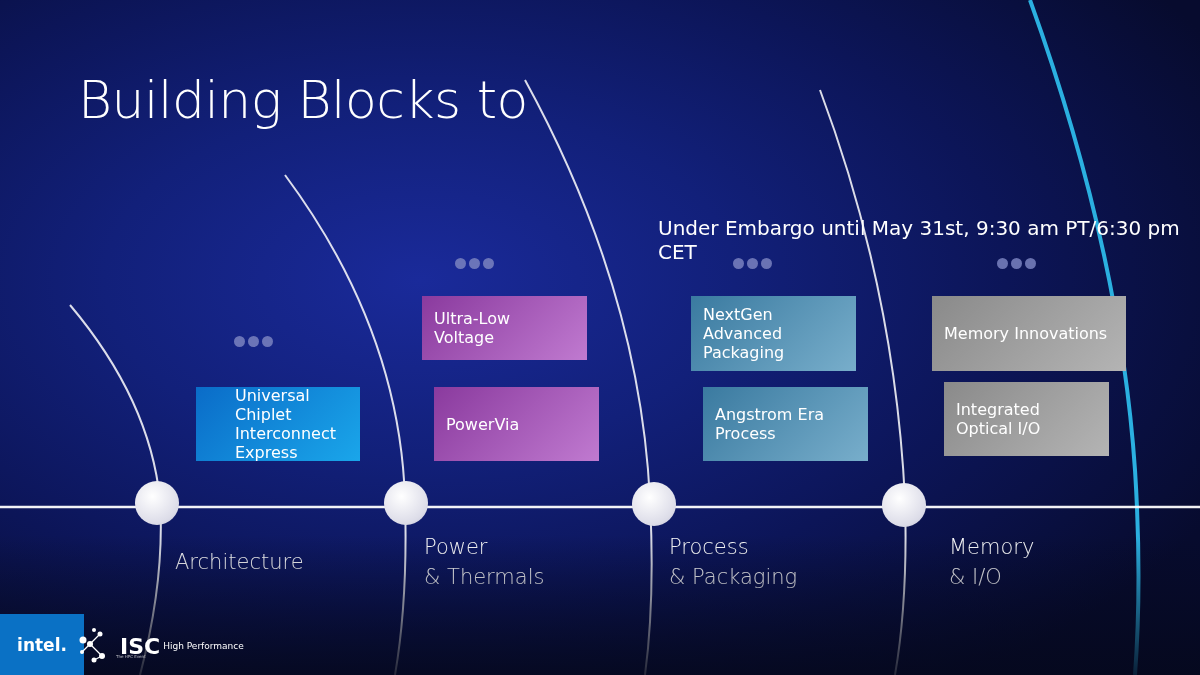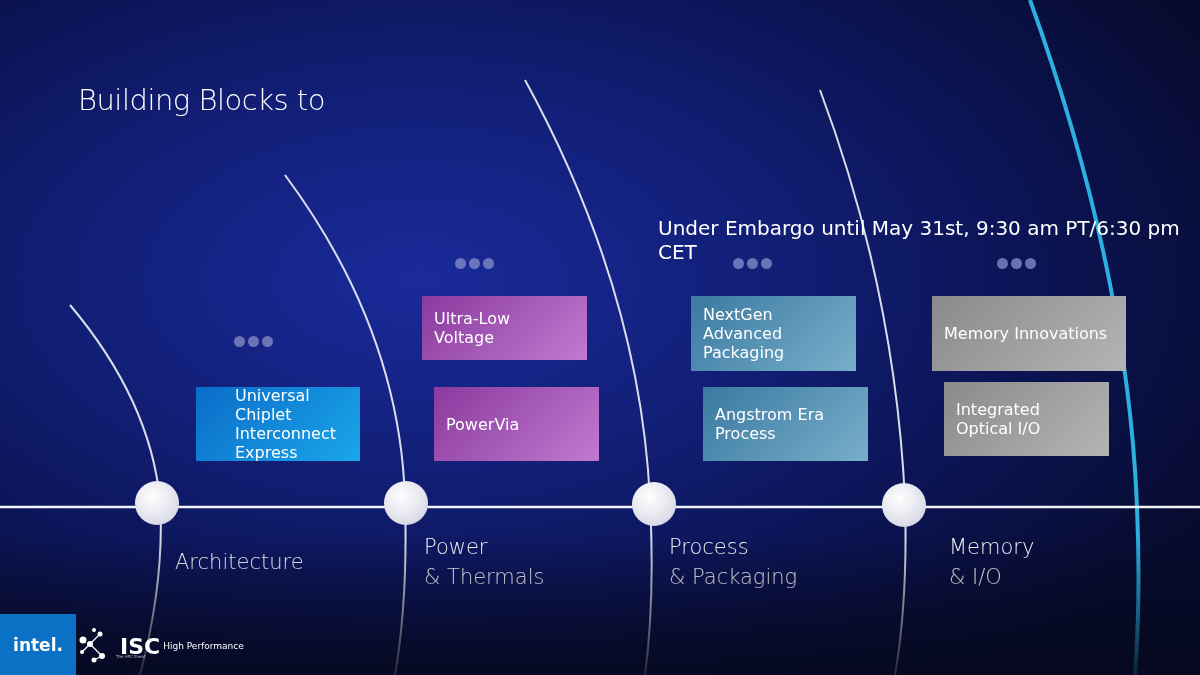--- a/index.html
+++ b/index.html
@@ -3,34 +3,34 @@
 <meta charset="utf-8">
 <style>
   html, body { margin: 0; padding: 0; }
   body {
     width: 1200px; height: 675px; overflow: hidden; position: relative;
     font-family: "DejaVu Sans", sans-serif; color: #fff;
     background: radial-gradient(ellipse 900px 500px at 420px 280px, #1a2a9a 0%, #12207a 35%, #0c1558 65%, #070b2e 100%);
   }
   .bottom-fade { position: absolute; left: 0; right: 0; bottom: 0; height: 140px;
     background: linear-gradient(to bottom, rgba(5,8,30,0) 0%, rgba(5,8,28,0.85) 100%); }
-  .title { position: absolute; left: 78px; top: 74px; font-size: 29px; line-height: 52px; font-weight: 300; letter-spacing: -0.5px; }
+  .title { position: absolute; left: 78px; top: 74px; font-size: 52px; line-height: 52px; font-weight: 300; letter-spacing: -0.5px; }
   .embargo { position: absolute; left: 658px; top: 216px; font-size: 20px; }
   svg.arcs { position: absolute; left: 0; top: 0; }
   .dots { position: absolute; display: flex; gap: 3px; }
   .dots span { width: 11px; height: 11px; border-radius: 50%; background: #7a82c0; opacity: .85; }
   .box { position: absolute; font-size: 16px; line-height: 19px; padding: 0 12px; display: flex; align-items: center; box-sizing: border-box; }
   .box.blue { background: linear-gradient(135deg, #0a6cc8, #1aa6ea); padding-left: 39px; }
   .box.purple { background: linear-gradient(135deg, #8a3a9e, #c07ad0); }
   .box.teal { background: linear-gradient(135deg, #3a7aa0, #78aecb); }
   .box.gray { background: linear-gradient(135deg, #8a8a8a, #b4b4b4); }
   .knob { position: absolute; width: 44px; height: 44px; border-radius: 50%;
     background: radial-gradient(circle at 40% 35%, #ffffff, #dcdce8 70%, #b8b8cc); }
   .cat { position: absolute; font-size: 21px; line-height: 30px; font-weight: 300; }
-  .intel { position: absolute; left: 0; top: 614px; width: 76px; height: 61px; background: #0a71c5;
+  .intel { position: absolute; left: 0; top: 614px; width: 84px; height: 61px; background: #0a71c5;
     display: flex; align-items: center; justify-content: center; font-size: 17px; font-weight: bold; }
   .isc { position: absolute; left: 78px; top: 626px; display: flex; align-items: center; }
   .isc .mark { font-weight: bold; font-size: 22px; margin-left: 8px; text-align: right; }
   .isc .hp { font-size: 9px; margin-left: 3px; }
   .isc .sub { position: absolute; left: 38px; top: 28px; font-size: 4px; opacity: .7; }
 </style>
 </head>
 <body>
 
 <svg class="arcs" width="1200" height="675">

